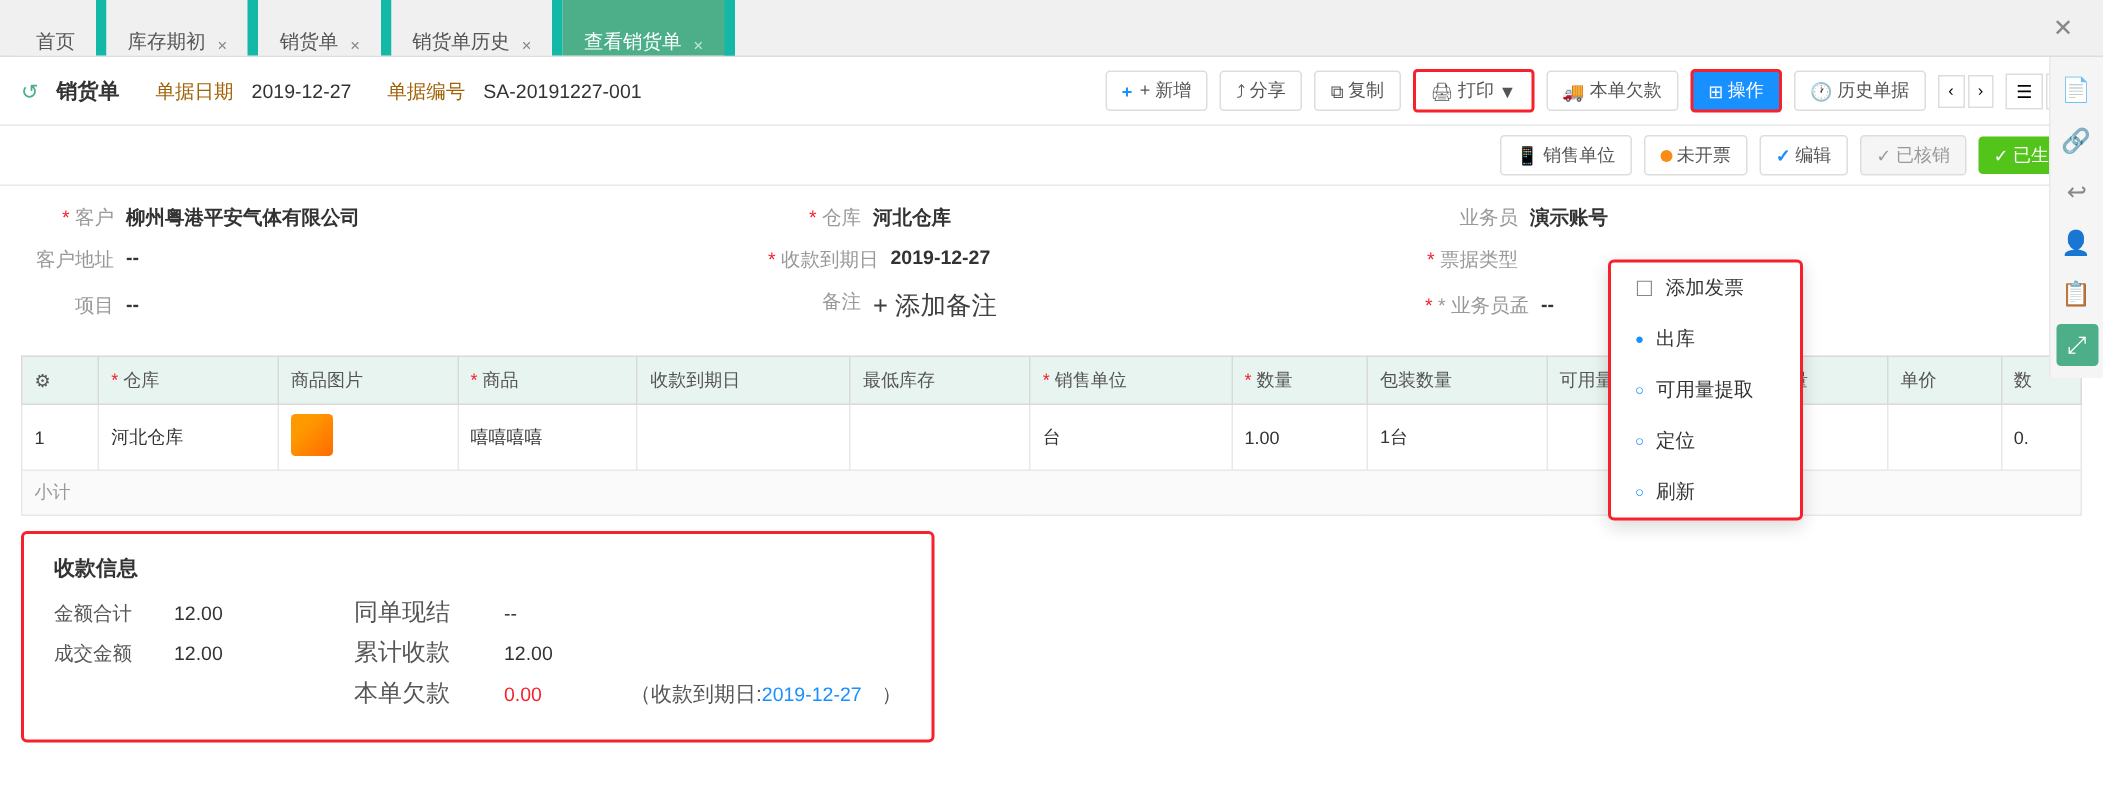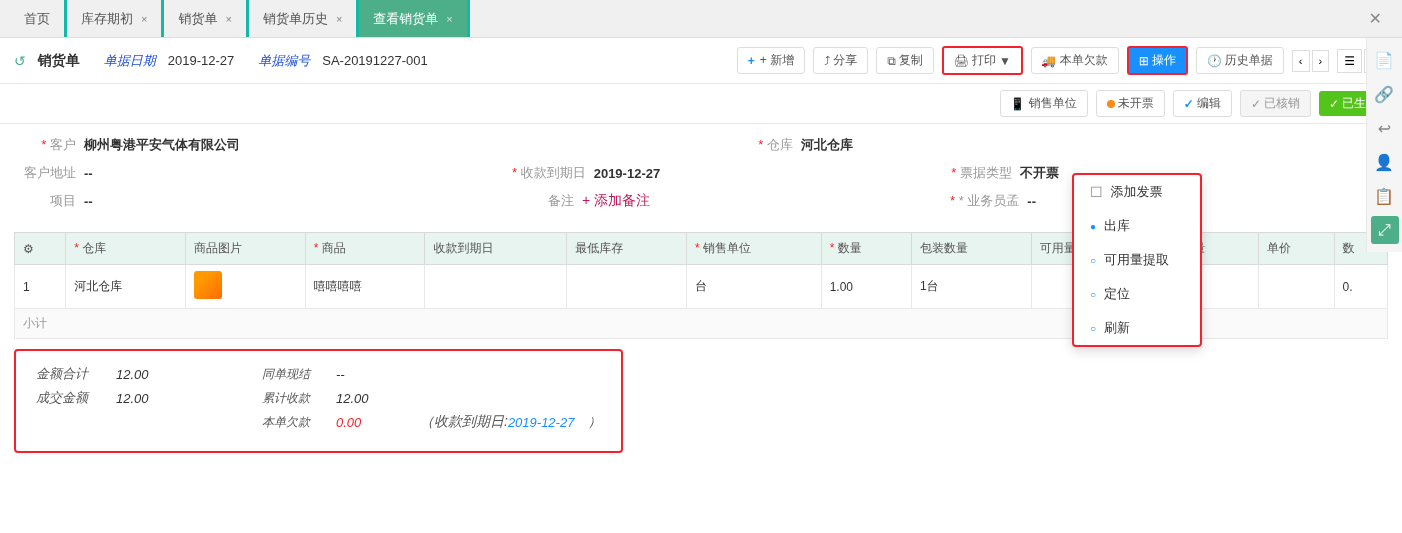--- a/index.html
+++ b/index.html
@@ -4,40 +4,40 @@
   <style>
     * { box-sizing: border-box; margin: 0; padding: 0; }
     body { font-family: 'Microsoft YaHei', Arial, sans-serif; font-size: 13px; background: #f5f5f5; color: #333; }
 
     
     .tab-bar {
       display: flex; align-items: center; background: #f0f0f0; border-bottom: 1px solid #ddd;
       padding: 0 10px; height: 38px; position: relative;
     }
     .tab {
-      display: flex; align-items: center; padding: 0 14px; height: 100%;
-      border-right: 3px solid #14b8a6; cursor: pointer; font-size: 13px; color: #555;
+      display: flex; align-items: flex-end; padding: 0 14px; height: 100%;
+      border-right: 7px solid #14b8a6; cursor: pointer; font-size: 13px; color: #555;
       background: #f0f0f0; position: relative;
     }
     .tab.active { background: #4caf8a; color: #fff; }
     .tab .close-icon { margin-left: 8px; font-size: 11px; cursor: pointer; opacity: 0.7; }
     .tab-spacer { flex: 1; }
     .global-close { margin-left: auto; font-size: 16px; cursor: pointer; color: #888; padding: 0 10px; }
 
     
     .main { background: #fff; min-height: 495px; position: relative; }
 
     
     .toolbar {
       display: flex; align-items: center; padding: 8px 14px; border-bottom: 1px solid #e8e8e8;
       background: #fff; gap: 8px;
     }
     .doc-icon { color: #4caf8a; margin-right: 4px; font-size: 14px; }
     .doc-title { font-weight: bold; font-size: 14px; color: #333; margin-right: 16px; }
-    .meta-label { color: #1d4ed8; margin-right: 4px; font-style: italic; }
+    .meta-label { color: #a16207; margin-right: 4px; }
     .meta-value { color: #333; margin-right: 16px; }
     .toolbar-spacer { flex: 1; }
     .toolbar-btn {
       display: flex; align-items: center; gap: 3px; padding: 4px 10px;
       border: 1px solid #ddd; border-radius: 3px; background: #fff; cursor: pointer;
       font-size: 12px; color: #555;
     }
     .toolbar-btn.active-op { background: #1890ff; color: #fff; border-color: #1890ff; border: 2px solid red; }
     .toolbar-btn .plus { color: #1890ff; font-weight: bold; }
     .status-btn {
@@ -64,22 +64,22 @@
     .action-btn .circle { width: 8px; height: 8px; border-radius: 50%; display: inline-block; }
     .circle-orange { background: #fa8c16; }
     .edit-check { color: #1890ff; font-weight: bold; }
 
     
     .form-section { padding: 12px 14px; background: #fff; }
     .form-row { display: flex; align-items: center; margin-bottom: 10px; gap: 0; }
     .field-label { color: #999; min-width: 70px; text-align: right; padding-right: 8px; font-size: 13px; }
     .field-label.required::before { content: '* '; color: #f5222d; }
     .field-value { color: #333; font-size: 13px; min-width: 180px; font-weight: bold; }
-    .field-group { display: flex; align-items: center; flex: 1; }
-    .add-note { color: #be185d; cursor: pointer; font-size: 14px; }
+    .field-group { display: flex; flex: 1; }
+    .add-note { color: #404040; cursor: pointer; font-size: 17px; }
     .add-note::before { content: '+ '; }
 
     
     .table-wrap { padding: 0 14px; background: #fff; }
     .data-table { width: 100%; border-collapse: collapse; font-size: 12px; }
     .data-table th {
       background: #e8f4ef; padding: 7px 8px; text-align: left;
       border: 1px solid #d9d9d9; font-weight: normal; color: #555; white-space: nowrap;
     }
     .data-table th.required::before { content: '* '; color: #f5222d; }
@@ -90,24 +90,24 @@
     .data-table tr.subtotal td { background: #fafafa; color: #999; }
     .gear-cell { text-align: center; color: #888; }
     .product-img { width: 28px; height: 28px; background: linear-gradient(135deg, #f90 30%, #ff6b00 100%); border-radius: 3px; display: inline-block; }
 
     
     .payment-box {
       margin: 10px 14px; border: 2px solid #f5222d; border-radius: 4px;
       padding: 14px 20px; background: #fff; display: inline-block; min-width: 500px;
     }
     .payment-title { font-weight: bold; font-size: 14px; margin-bottom: 10px; color: #333; }
-    .payment-row { display: flex; align-items: center; margin-bottom: 6px; gap: 0; font-style: italic; }
+    .payment-row { display: flex; align-items: center; margin-bottom: 6px; gap: 0; }
     .pay-label { color: #555; min-width: 80px; font-size: 13px; }
     .pay-value { color: #333; font-size: 13px; min-width: 80px; }
-    .pay-label2 { color: #555; min-width: 100px; font-size: 12px; margin-left: 40px; text-align: center; }
+    .pay-label2 { color: #555; min-width: 100px; font-size: 16px; margin-left: 40px; }
     .pay-value2 { color: #333; font-size: 13px; }
     .pay-value.red { color: #f5222d; }
     .pay-value.date { color: #1890ff; }
 
     
     .dropdown-menu {
       position: absolute; top: 135px; right: 200px; z-index: 100;
       background: #fff; border: 2px solid #f5222d; border-radius: 4px;
       box-shadow: 0 4px 12px rgba(0,0,0,0.15); min-width: 130px;
     }
@@ -238,33 +238,36 @@
   <div class="form-section">
     <div class="form-row">
       <div class="field-group">
         <span class="field-label required">客户</span>
         <span class="field-value">柳州粤港平安气体有限公司</span>
       </div>
       <div class="field-group" style="margin-left:60px;">
         <span class="field-label required">仓库</span>
         <span class="field-value">河北仓库</span>
       </div>
+      <div class="field-group" style="margin-left:auto;">
+        <span class="field-label">业务员</span>
+        <span class="field-value">演示账号</span>
+      </div>
     </div>
     <div class="form-row">
       <div class="field-group">
         <span class="field-label">客户地址</span>
         <span class="field-value">--</span>
       </div>
       <div class="field-group" style="margin-left:60px;">
         <span class="field-label required">收款到期日</span>
         <span class="field-value">2019-12-27</span>
       </div>
       <div class="field-group" style="margin-left:auto;">
         <span class="field-label required">票据类型</span>
-        <span class="field-value">不开票</span>
       </div>
     </div>
     <div class="form-row">
       <div class="field-group">
         <span class="field-label">项目</span>
         <span class="field-value">--</span>
       </div>
       <div class="field-group" style="margin-left:60px;">
         <span class="field-label">备注</span>
         <span class="add-note">添加备注</span>
@@ -314,20 +317,21 @@
         </tr>
         <tr class="subtotal">
           <td colspan="13">小计</td>
         </tr>
       </tbody>
     </table>
   </div>
 
   
   <div class="payment-box">
+    <div class="payment-title">收款信息</div>
     <div class="payment-row">
       <span class="pay-label">金额合计</span>
       <span class="pay-value">12.00</span>
       <span class="pay-label2">同单现结</span>
       <span class="pay-value2">--</span>
     </div>
     <div class="payment-row">
       <span class="pay-label">成交金额</span>
       <span class="pay-value">12.00</span>
       <span class="pay-label2">累计收款</span>

